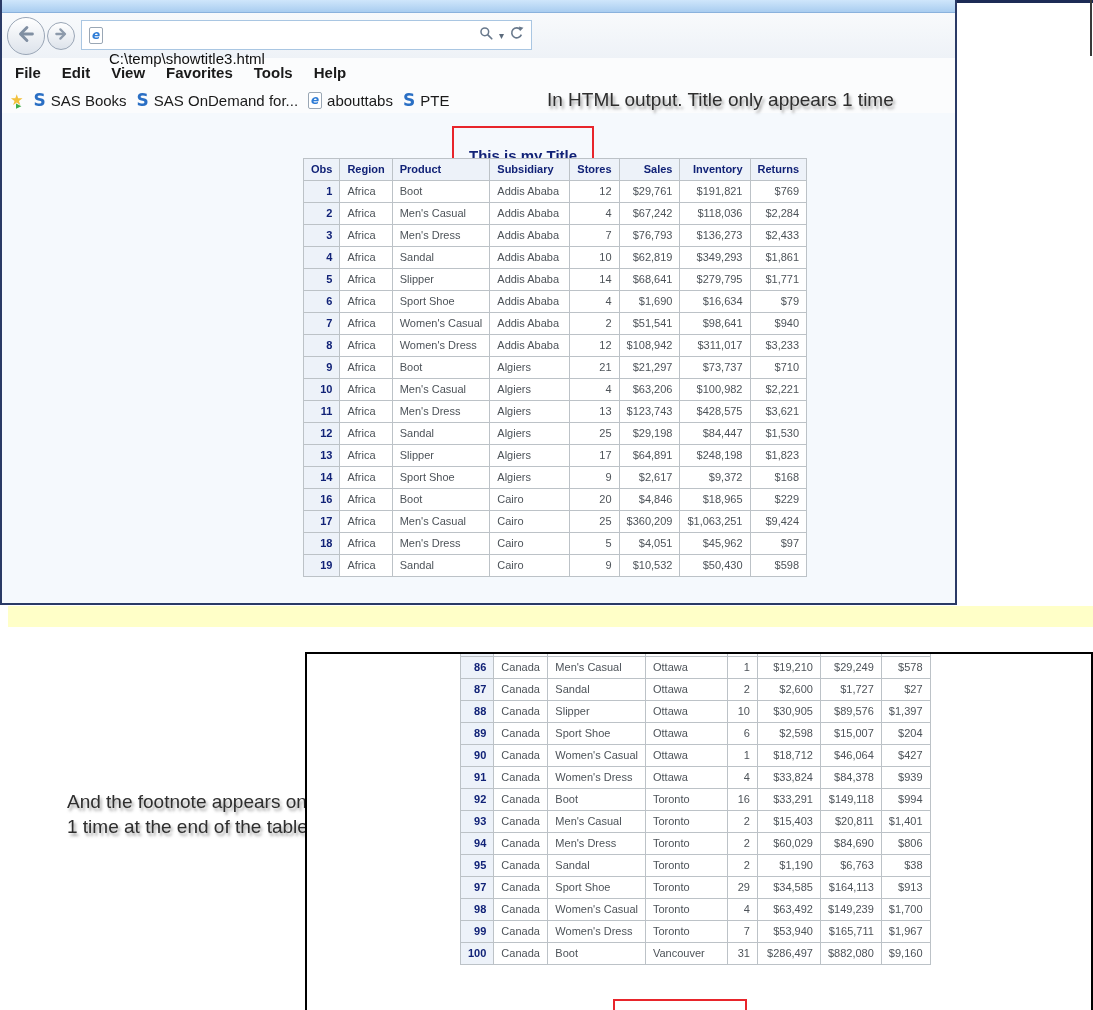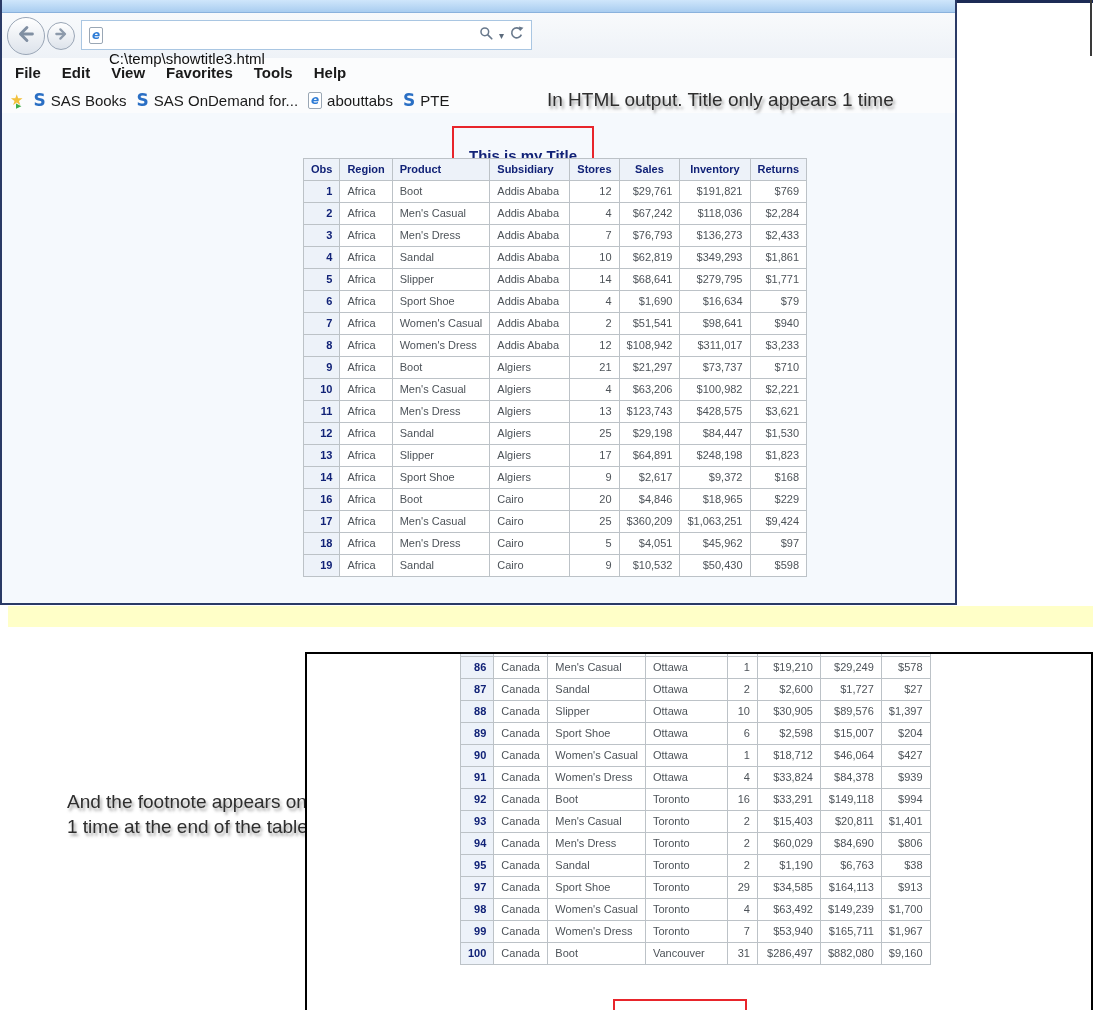--- a/index.html
+++ b/index.html
@@ -41,21 +41,21 @@
 
   .title-box { position:absolute; left:450px; top:13px; border:2px solid var(--red,#e8252b); padding:19px 15px;
                color:var(--navy,#112277); font-weight:bold; font-size:15px; white-space:nowrap; }
 
   
   table.sas { border-collapse:collapse; table-layout:fixed; font-family:"Liberation Sans", sans-serif; }
   table.sas th, table.sas td { border:1px solid #bcc2c7; padding:4px 7px; font-size:11px; line-height:13px;
                                overflow:hidden; white-space:nowrap; }
   table.sas th { background:#edf2f9; color:var(--navy,#112277); font-weight:bold; text-align:center; }
   table.sas th.h-char { text-align:left; }
-  table.sas th.h-num  { text-align:center; }
+  table.sas th.h-num  { text-align:right; }
   table.sas td { background:#ffffff; color:#4d5359; }
   table.sas td.obs { background:#edf2f9; color:var(--navy,#112277); font-weight:bold; text-align:right; }
   table.sas td.num { text-align:right; }
   table.sas tr.partial td { padding:0; height:2px; border-top:none; }
 
   .top-table { position:absolute; left:301px; top:45px; }
 
   
   .annotation { position:absolute; color:#2e2e2e; font-size:19px;
                 text-shadow:2px 3px 3px rgba(125,125,125,0.70); }

